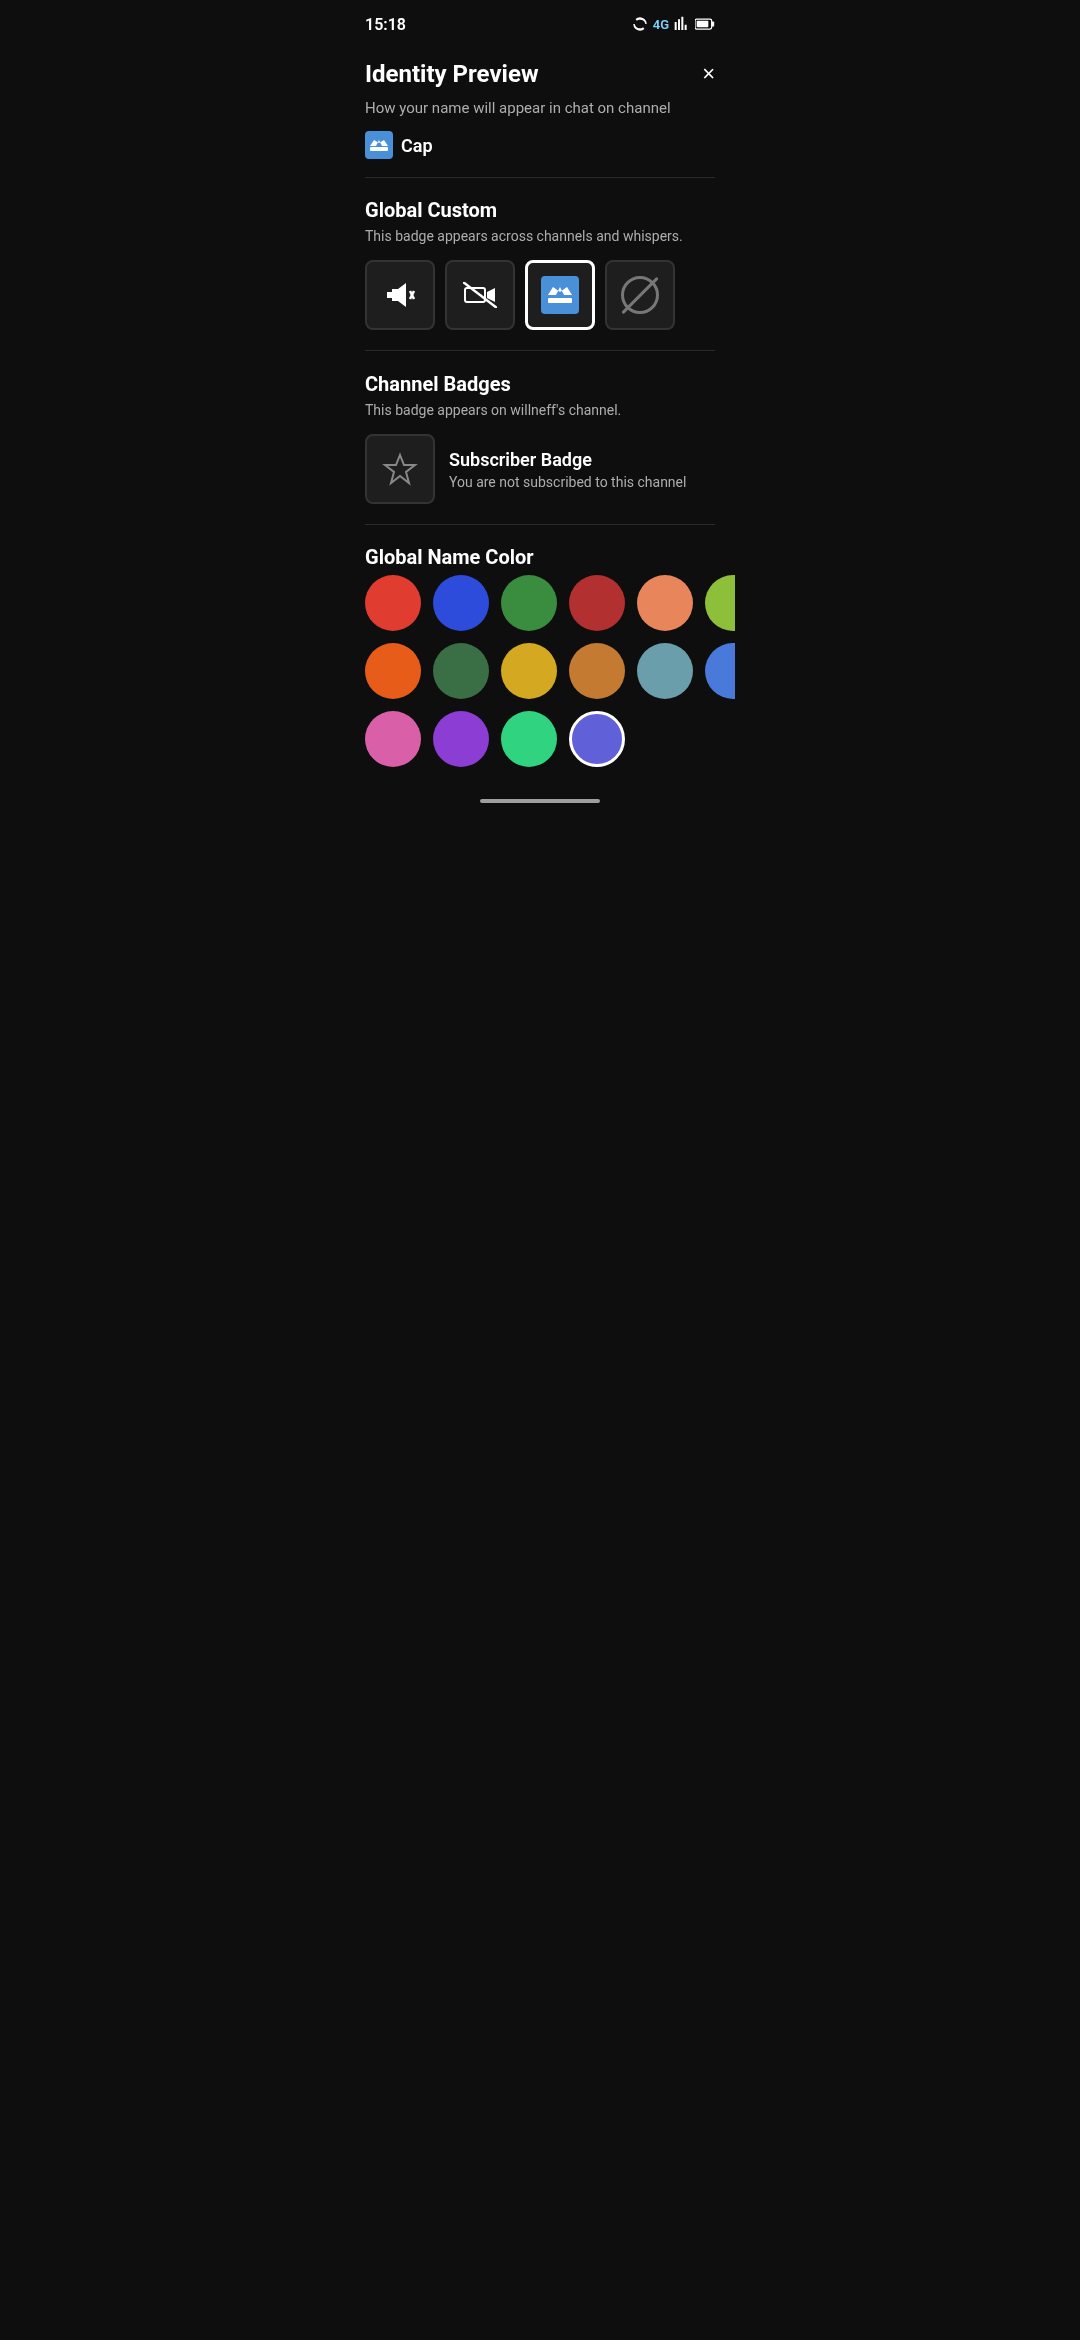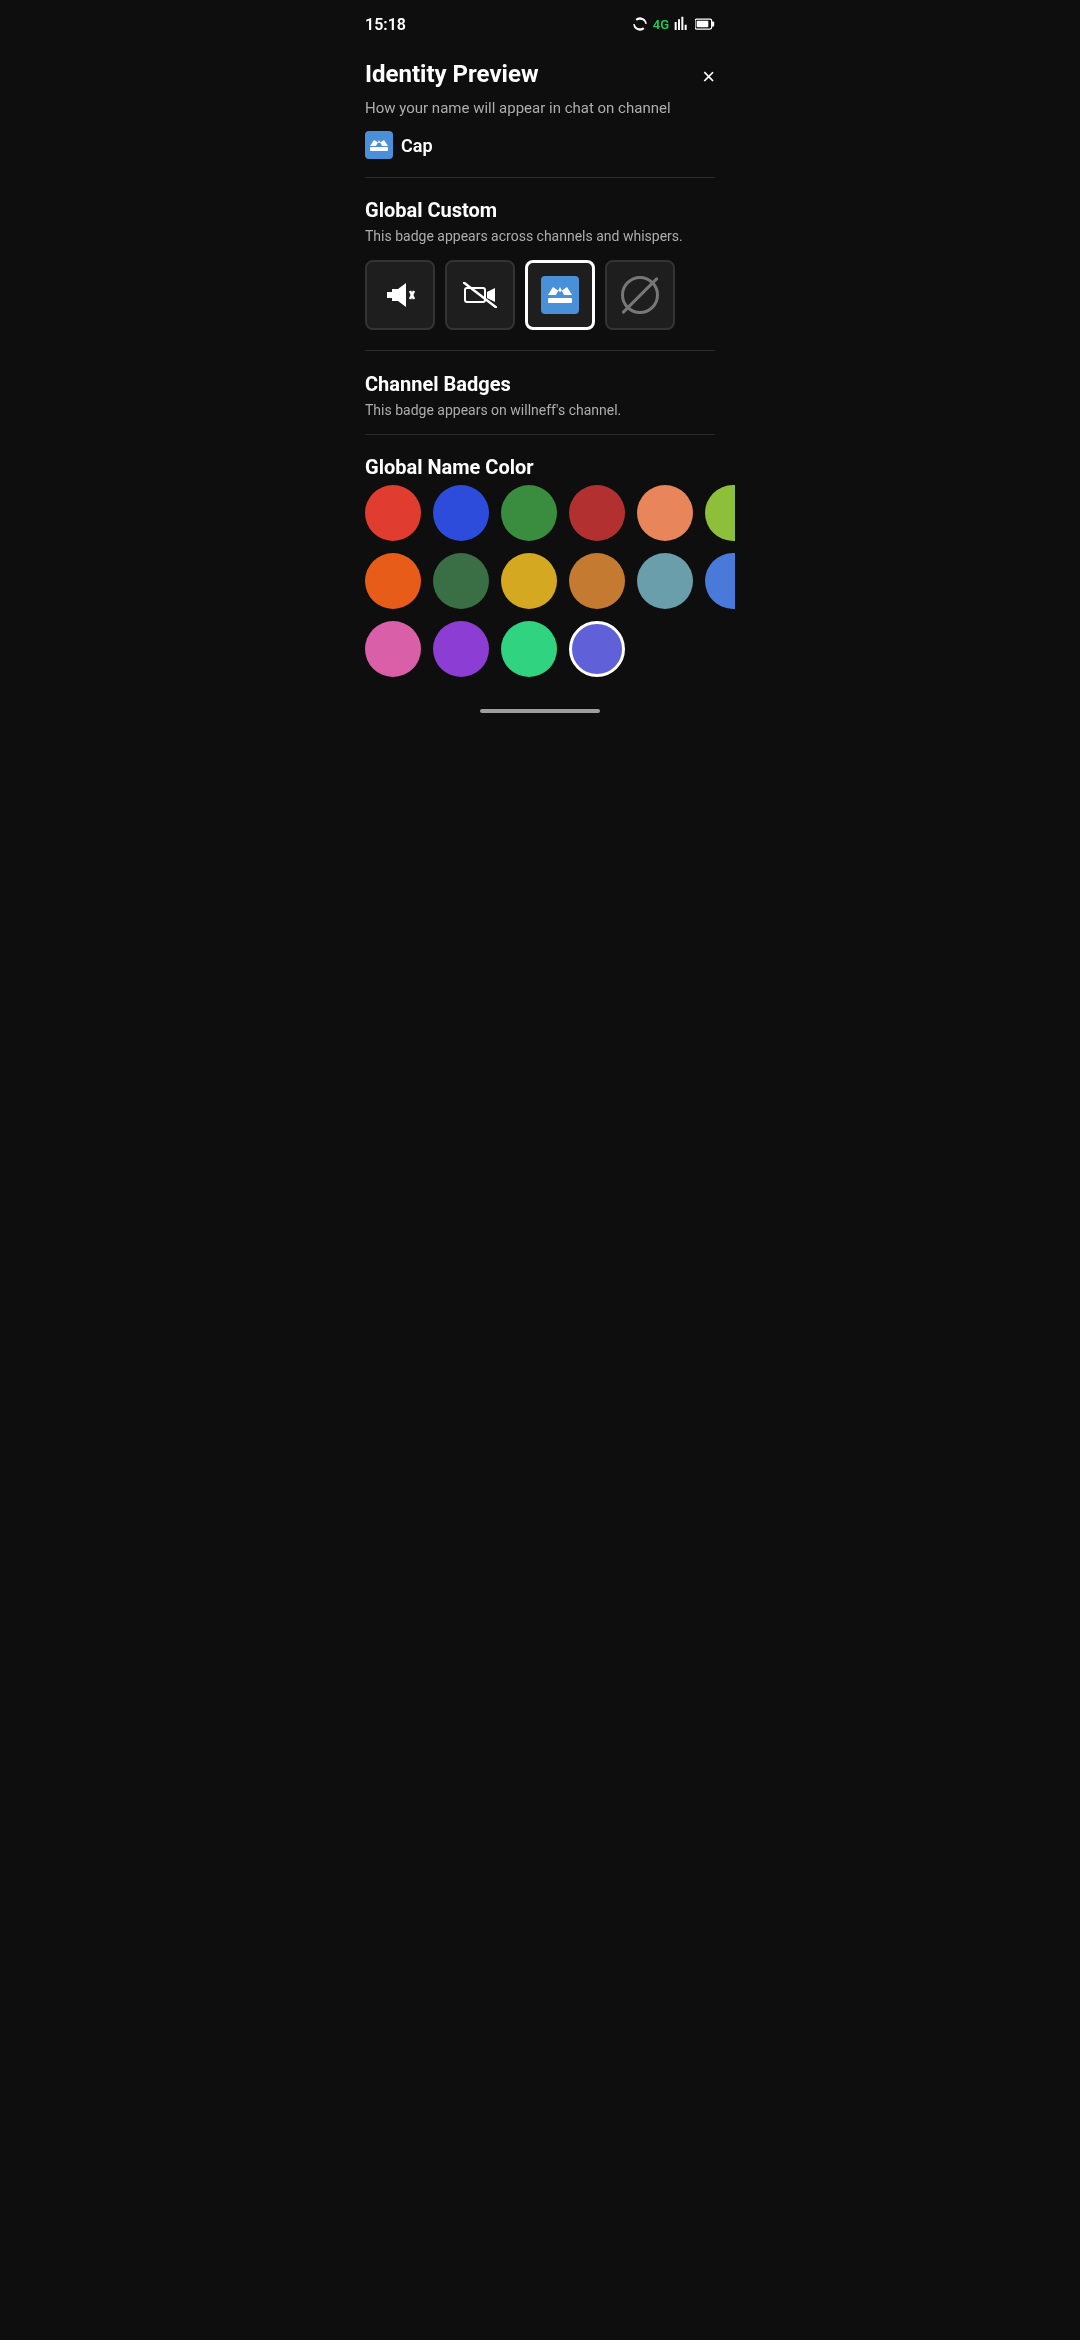--- a/index.html
+++ b/index.html
@@ -37,21 +37,21 @@
       font-size: 14px;
     }
 
     .page-content {
       padding: 16px 20px;
     }
 
     .header-row {
       display: flex;
       justify-content: space-between;
-      align-items: flex-end;
+      align-items: center;
       margin-bottom: 10px;
     }
 
     .page-title {
       font-size: 24px;
       font-weight: 700;
       color: #fff;
     }
 
     .close-btn {
@@ -315,21 +315,21 @@
 <body>
 
 <div class="status-bar">
   <span class="status-time">15:18</span>
   <div class="status-icons">
 
     <svg width="16" height="16" viewBox="0 0 24 24" fill="white">
       <path d="M3 3l18 18M16.7 16.7A8 8 0 0 1 4 12H2a10 10 0 0 0 16.7 7.4L16.7 16.7zM7.3 7.3A8 8 0 0 1 20 12h2a10 10 0 0 0-16.7-7.4L7.3 7.3z"></path>
       <path d="M12 2v4M12 18v4M4.93 4.93l2.83 2.83M16.24 16.24l2.83 2.83"></path>
     </svg>
-    <span style="font-size:13px;font-weight:600;color:#22c55e;">4G</span>
+    <span style="font-size:13px;font-weight:600;color:#7dd3fc;">4G</span>
 
     <svg width="16" height="16" viewBox="0 0 24 24" fill="white">
       <path d="M1 21h3V9H1v12zm5 0h3V5H6v16zm5 0h3V1h-3v20zm5 0h3v-8h-3v8z"></path>
     </svg>
 
     <svg width="20" height="12" viewBox="0 0 24 14" fill="white">
       <rect x="0" y="1" width="20" height="12" rx="2" ry="2" stroke="white" stroke-width="1.5" fill="none"></rect>
       <rect x="20" y="4" width="3" height="6" rx="1" fill="white"></rect>
       <rect x="2" y="3" width="14" height="8" rx="1" fill="white"></rect>
     </svg>
@@ -395,20 +395,31 @@
 
     </div>
   </div>
 
   <div class="divider"></div>
 
   <div class="channel-badges-section">
     <h2 class="section-title">Channel Badges</h2>
     <p class="section-desc">This badge appears on willneff's channel.</p>
 
+    <div class="subscriber-badge-row">
+      <div class="star-badge-box">
+        <svg width="36" height="34" viewBox="0 0 36 34" fill="none" stroke="#888" stroke-width="2">
+          <polygon points="18,3 22,13 33,13 24,20 27,31 18,24 9,31 12,20 3,13 14,13"></polygon>
+        </svg>
+      </div>
+      <div class="subscriber-info">
+        <div class="subscriber-title">Subscriber Badge</div>
+        <div class="subscriber-status">You are not subscribed to this channel</div>
+      </div>
+    </div>
 
   </div>
 
   <div class="divider"></div>
 
   <div class="color-section">
     <h2 class="section-title">Global Name Color</h2>
 
     <div class="color-grid">
 

